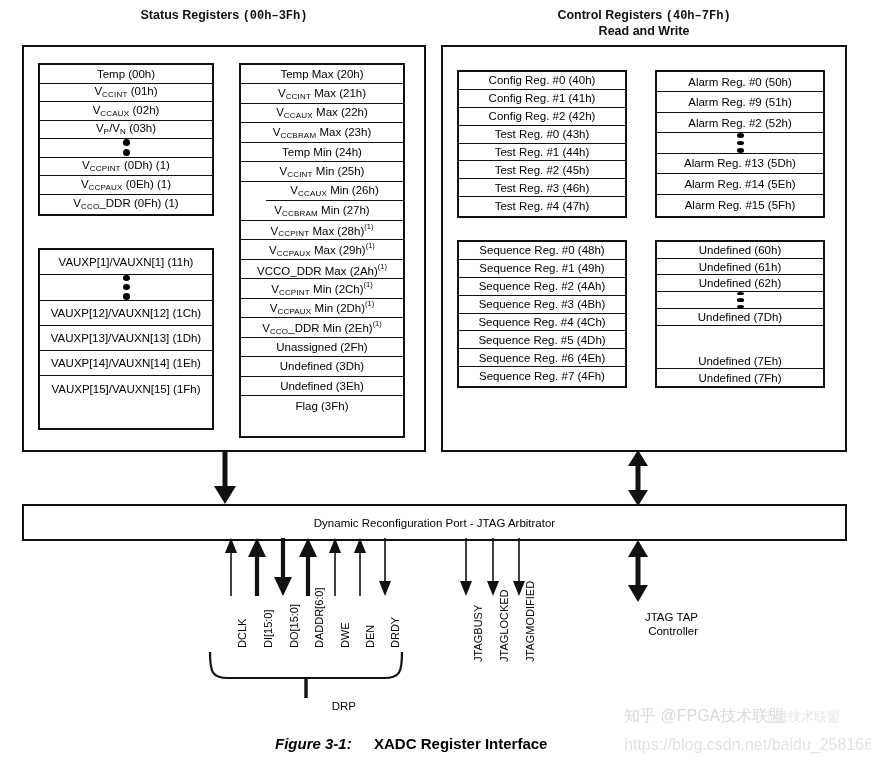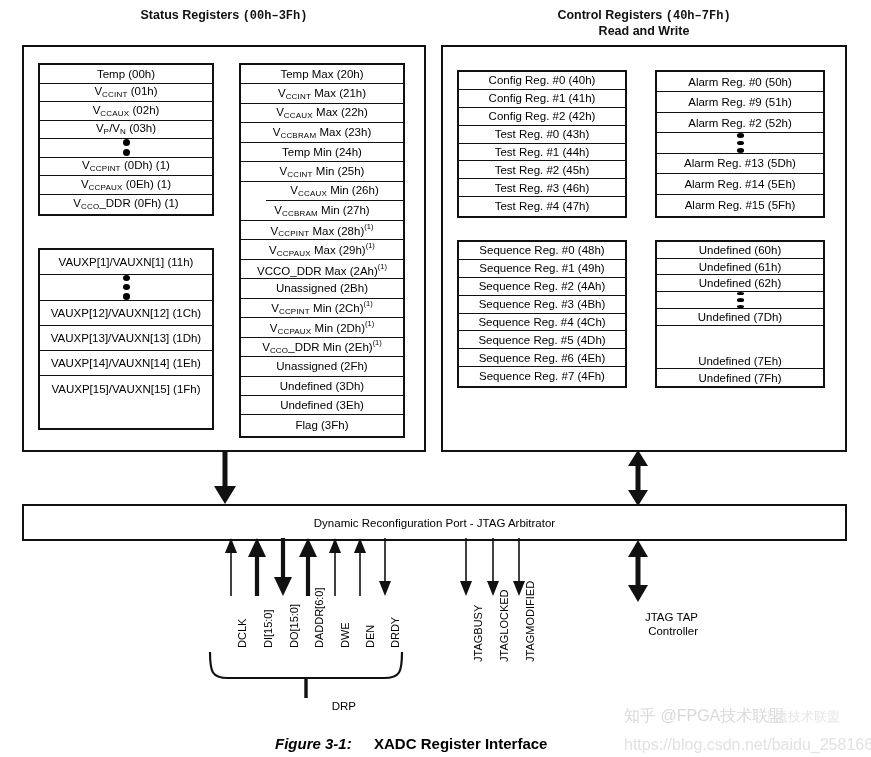--- a/index.html
+++ b/index.html
@@ -167,23 +167,20 @@
       <div class="reg-row" style="height: 19.4737px;">
         <span>V<sub>CCPINT</sub> Max (28h)<sup>(1)</sup></span>
       </div>
       <div class="reg-row" style="height: 19.4737px;">
         <span>V<sub>CCPAUX</sub> Max (29h)<sup>(1)</sup></span>
       </div>
       <div class="reg-row" style="height: 19.4737px;">
         <span>VCCO_DDR Max (2Ah)<sup>(1)</sup></span>
       </div>
       <div class="reg-row" style="height: 19.4737px;">
-        <span>Unassigned (2Bh)</span>
-      </div>
-      <div class="reg-row" style="height: 19.4737px;">
         <span>V<sub>CCPINT</sub> Min (2Ch)<sup>(1)</sup></span>
       </div>
       <div class="reg-row" style="height: 19.4737px;">
         <span>V<sub>CCPAUX</sub> Min (2Dh)<sup>(1)</sup></span>
       </div>
       <div class="reg-row" style="height: 19.4737px;">
         <span>V<sub>CCO</sub>_DDR Min (2Eh)<sup>(1)</sup></span>
       </div>
       <div class="reg-row" style="height: 19.4737px;">
         <span>Unassigned (2Fh)</span>

